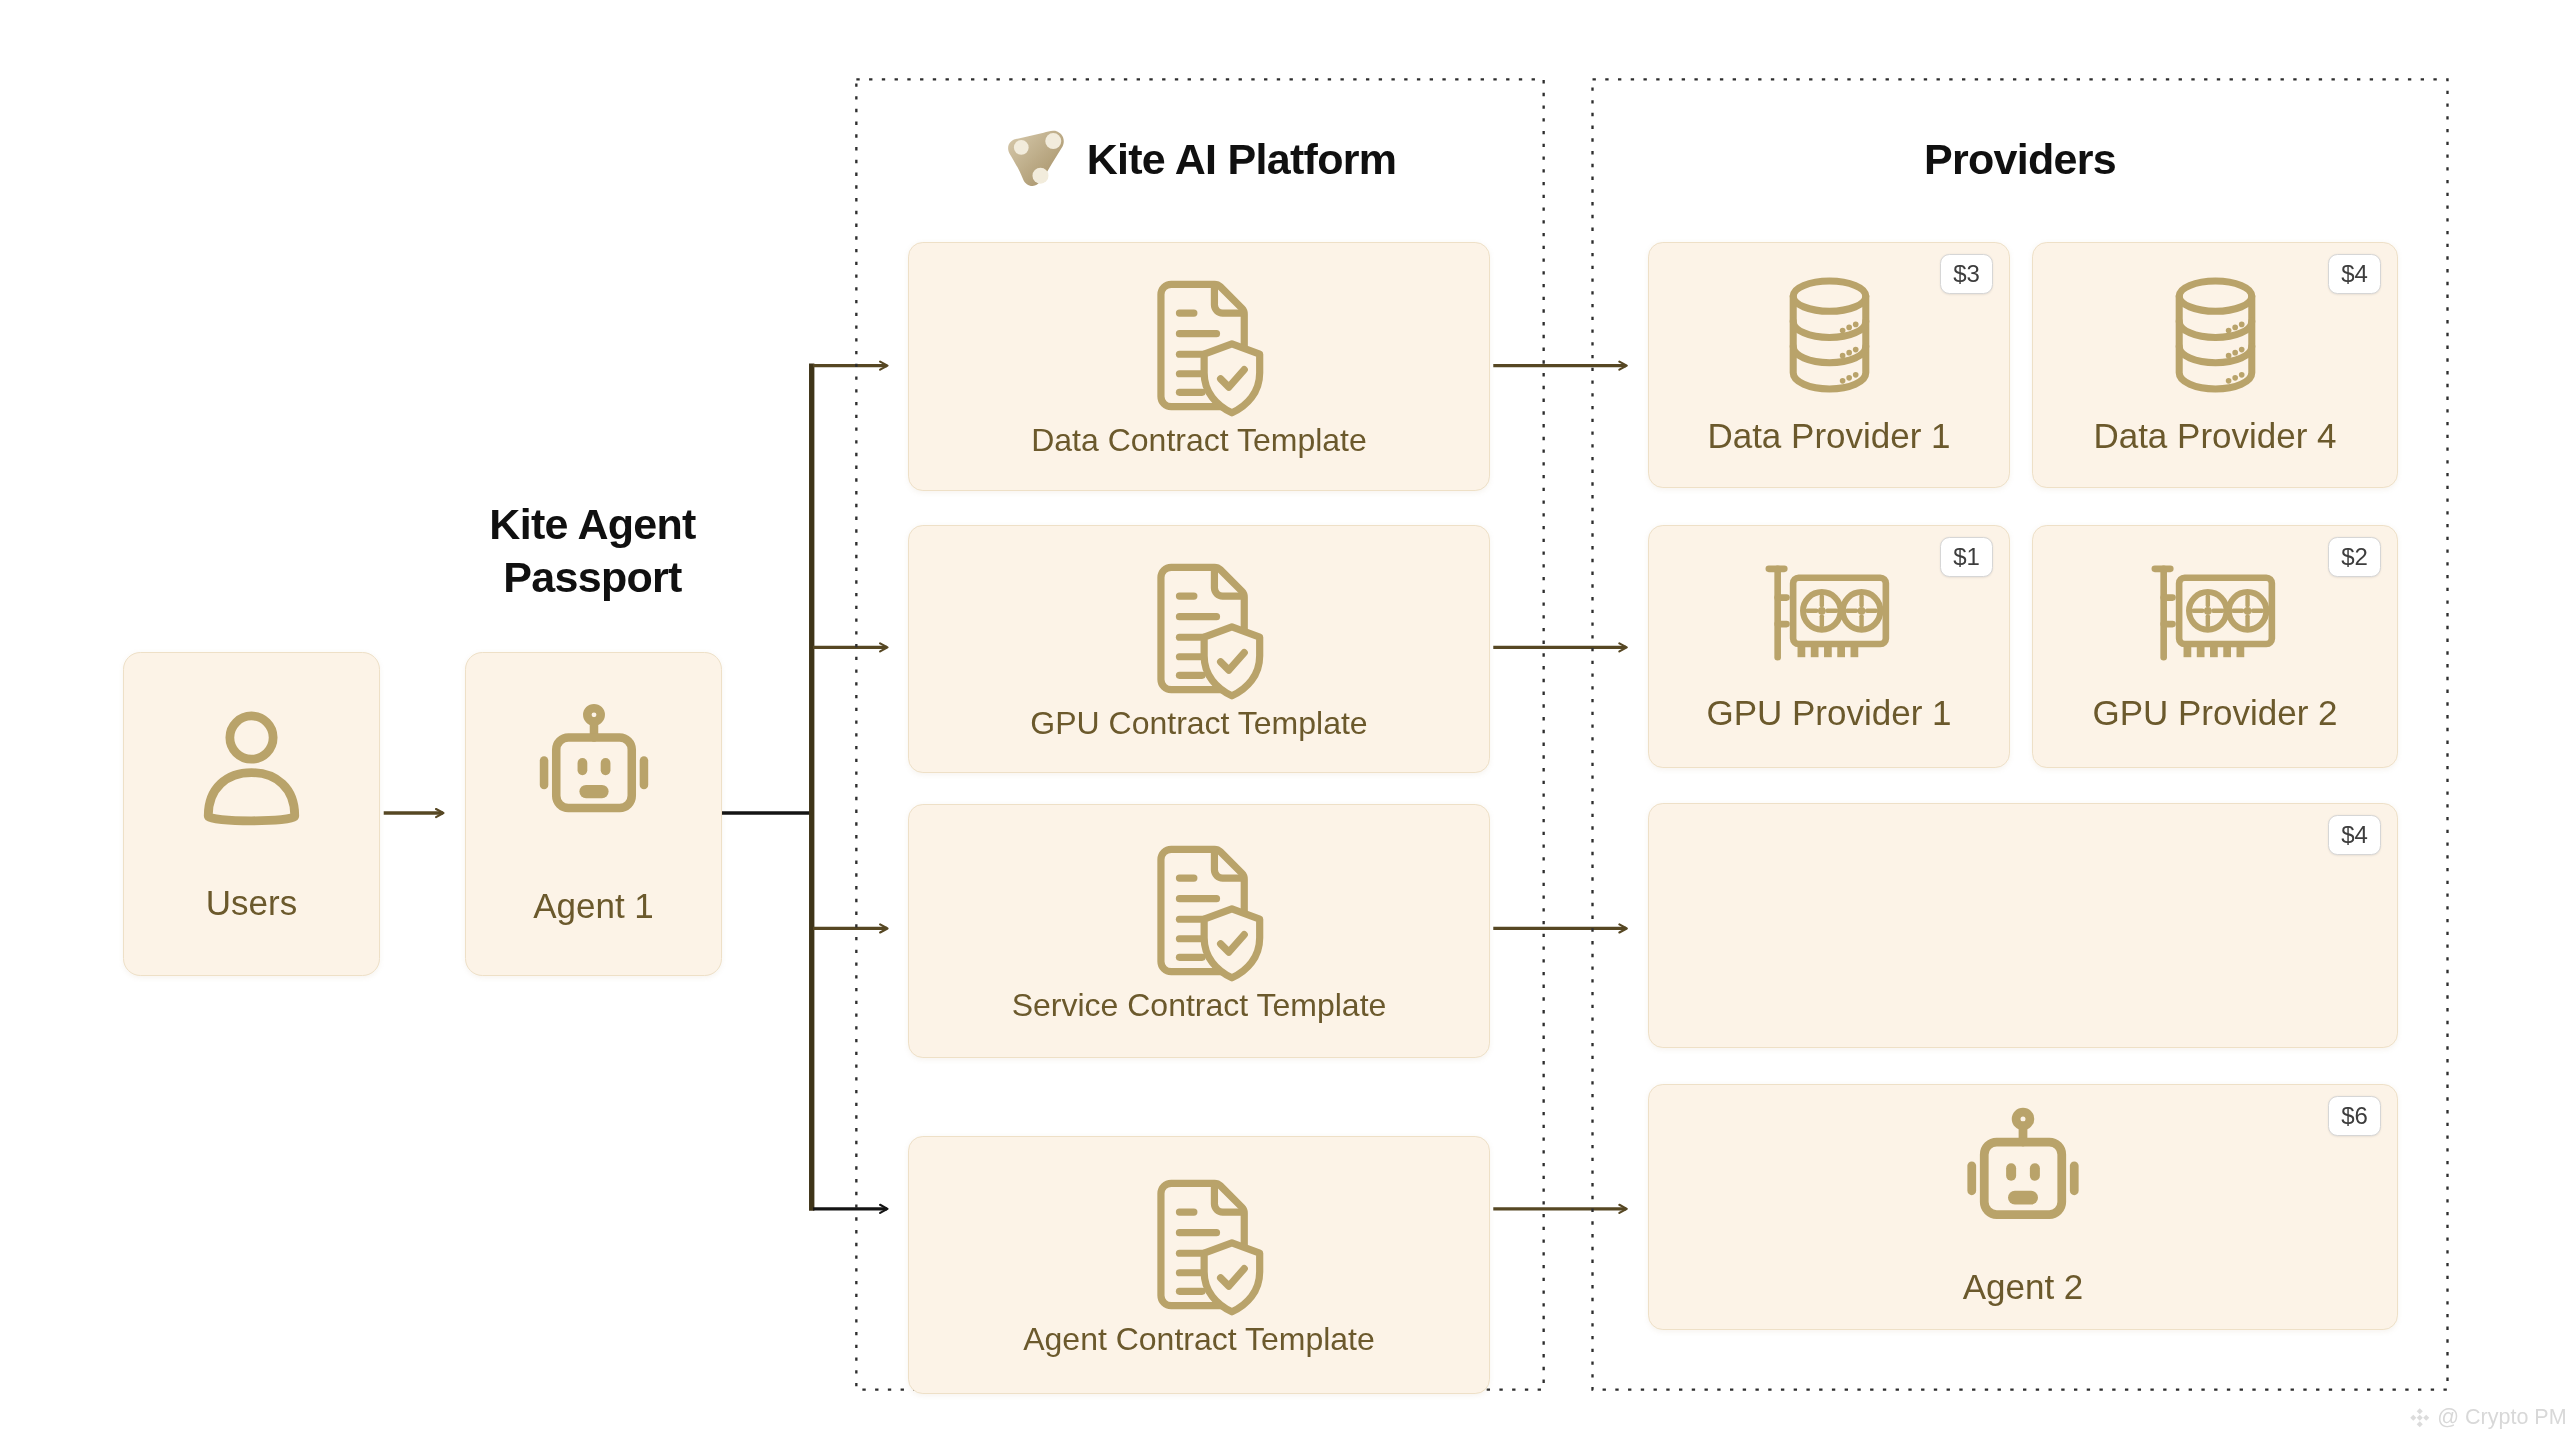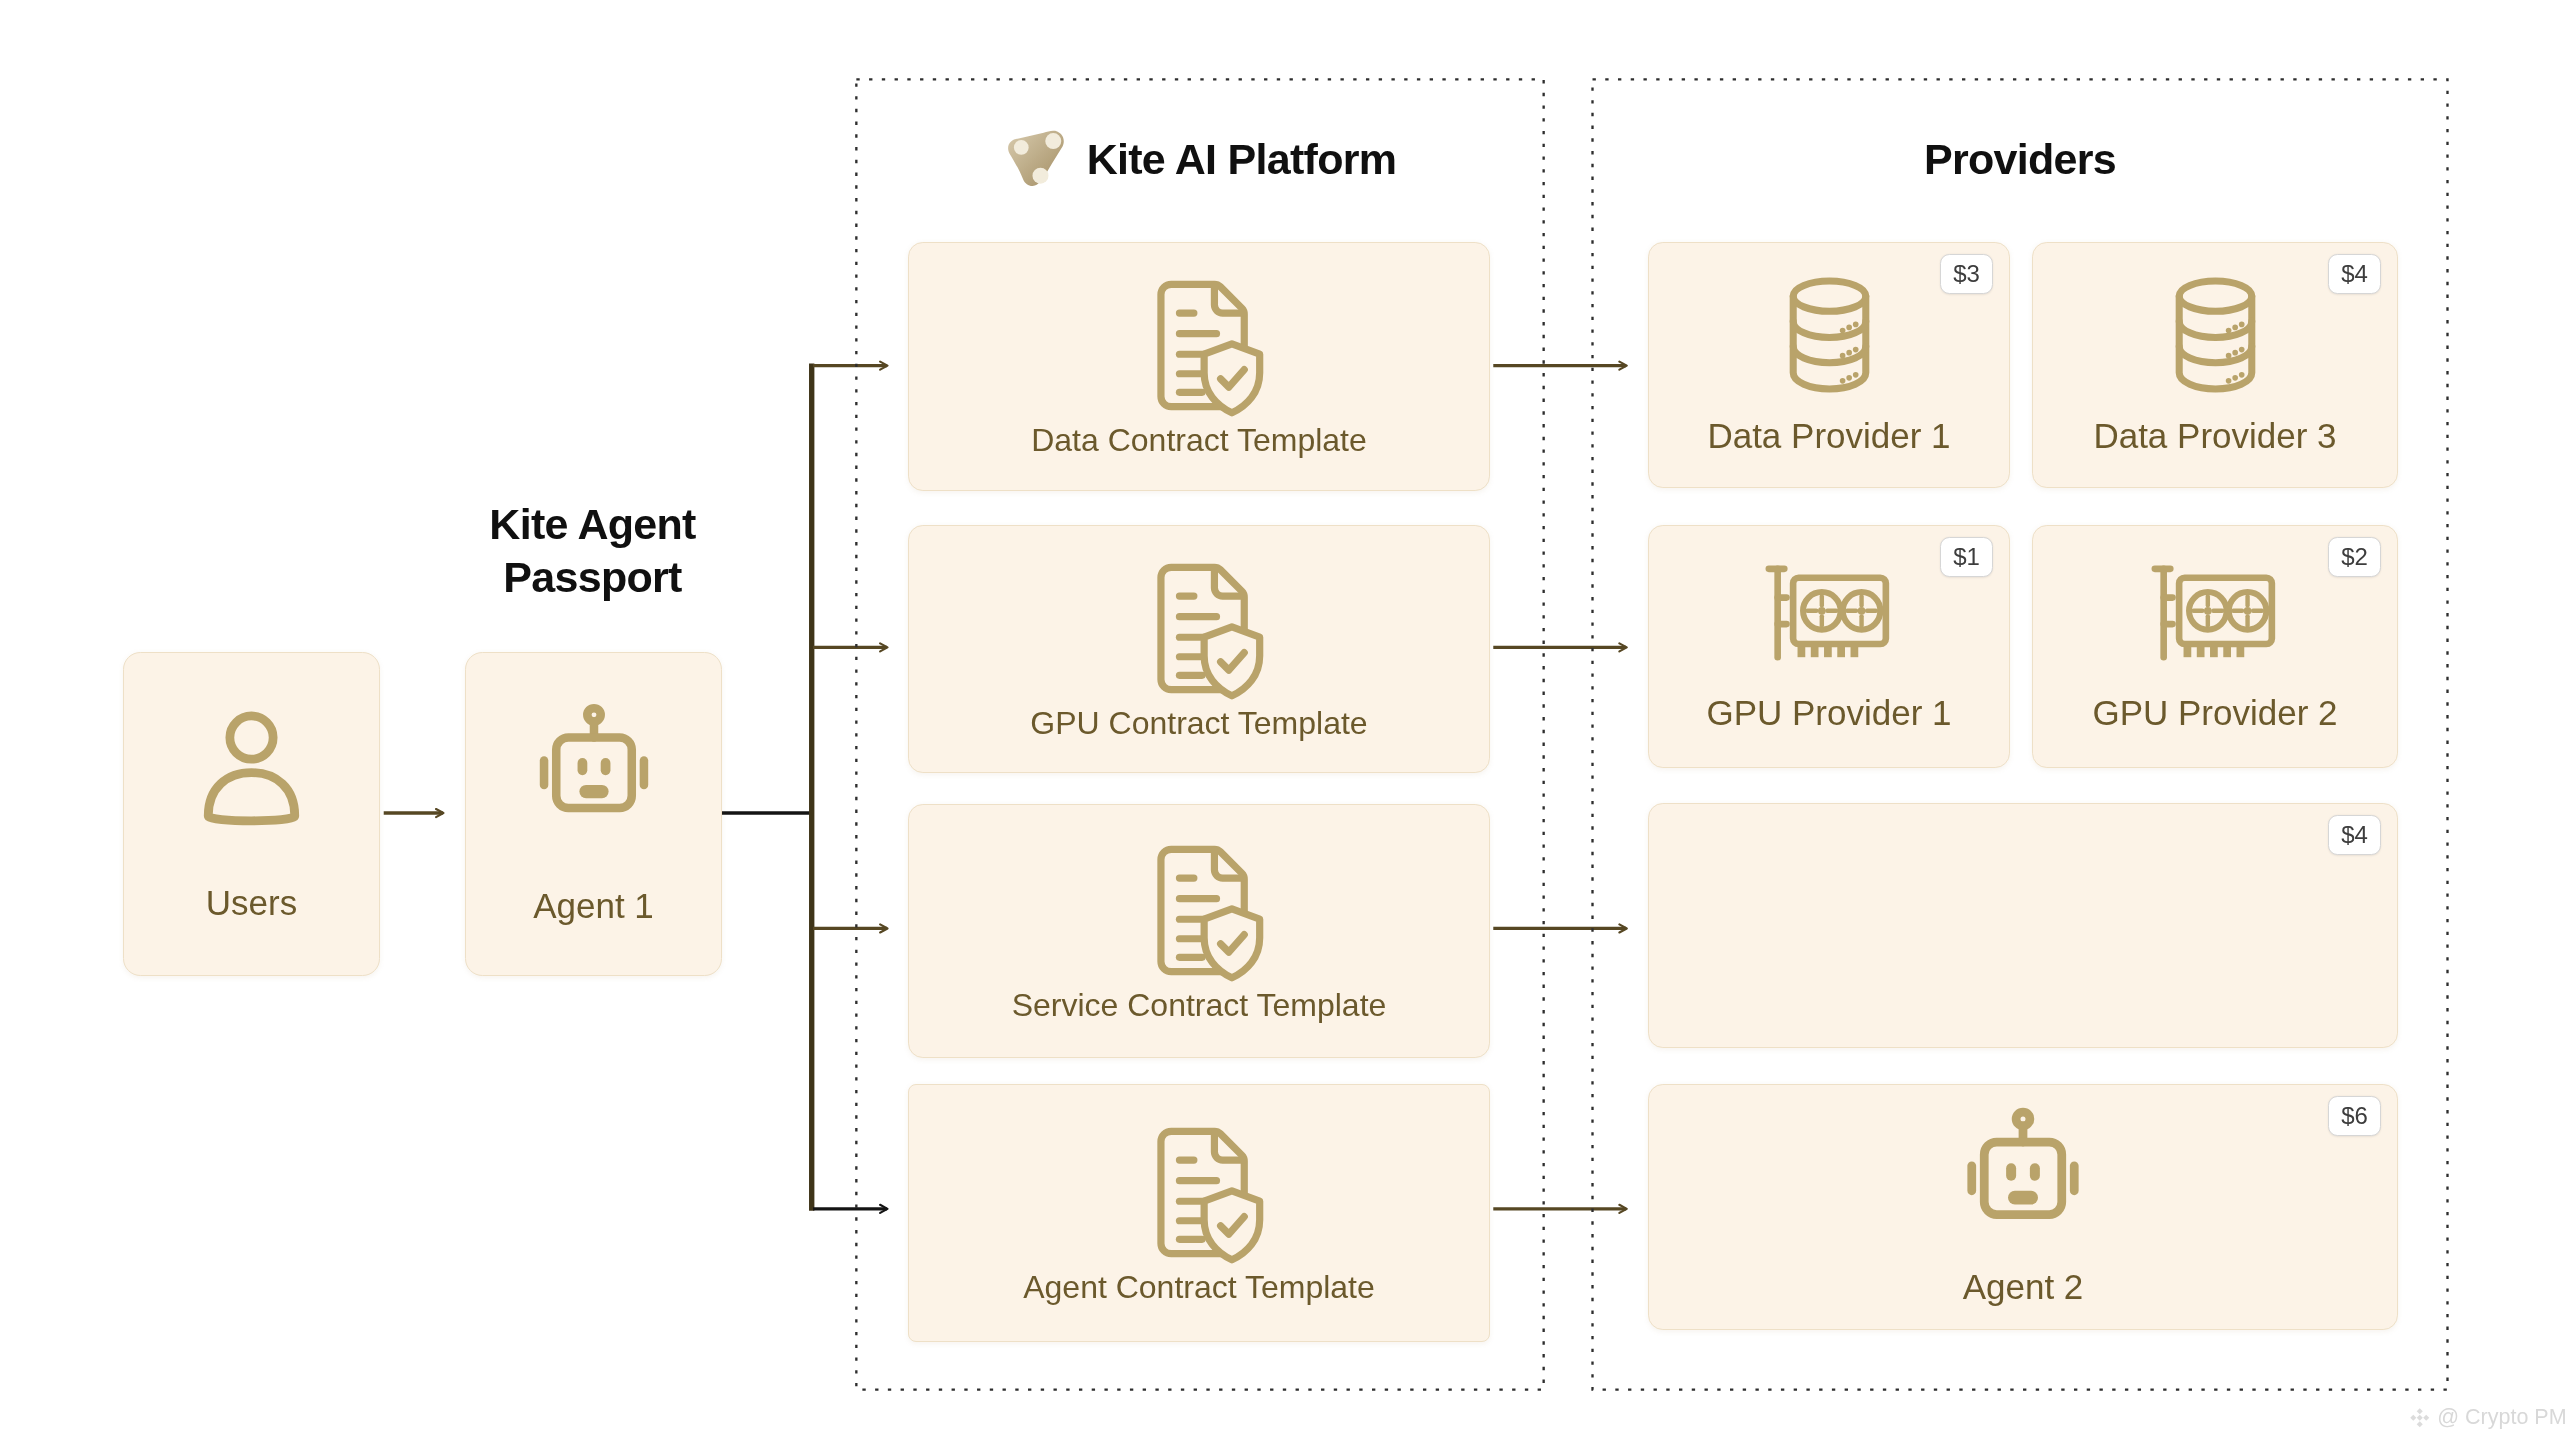--- a/index.html
+++ b/index.html
@@ -172,21 +172,21 @@
           <line x1="46" y1="78" x2="82" y2="78"></line>
           <line x1="46" y1="97" x2="76" y2="97"></line>
           <line x1="46" y1="115" x2="68" y2="115"></line>
         </g>
         <path d="M97 68 l27 10 v18 c0 19 -12 32 -27 39 c-15 -7 -27 -20 -27 -39 v-18 z" fill="#fcf3e7" stroke="#b9a36a" stroke-width="7" stroke-linejoin="round"></path>
         <path d="M86 102 l8 8 l15 -17" fill="none" stroke="#b9a36a" stroke-width="7" stroke-linecap="round" stroke-linejoin="round"></path>
       </svg>
       <div class="tpl-label">Service Contract Template</div>
     </div>
 
-    <div class="card tpl-card" style="left:53px;top:1006px;width:580px;height:256px;border-radius:8px;">
+    <div class="card tpl-card" style="left:53px;top:1058px;width:580px;height:256px;">
       <svg width="134" height="144" viewBox="0 0 130 140">
         <g fill="none" stroke="#b9a36a" stroke-width="7" stroke-linecap="round" stroke-linejoin="round">
           <path d="M38 10 h42 a8 8 0 0 1 5.7 2.3 l21 21 a8 8 0 0 1 2.3 5.7 v80 a10 10 0 0 1 -10 10 h-61 a10 10 0 0 1 -10 -10 v-99 a10 10 0 0 1 10 -10 z"></path>
           <path d="M80 11 v19 a8 8 0 0 0 8 8 h20"></path>
           <line x1="46" y1="38" x2="60" y2="38"></line>
           <line x1="46" y1="58" x2="82" y2="58"></line>
           <line x1="46" y1="78" x2="82" y2="78"></line>
           <line x1="46" y1="97" x2="76" y2="97"></line>
           <line x1="46" y1="115" x2="68" y2="115"></line>
         </g>
@@ -244,21 +244,21 @@
             <circle cx="69.5" cy="53" r="2.8"></circle>
             <circle cx="76" cy="50" r="2.8"></circle>
           <circle cx="63" cy="81" r="2.8"></circle>
             <circle cx="69.5" cy="78" r="2.8"></circle>
             <circle cx="76" cy="75" r="2.8"></circle>
           <circle cx="63" cy="106" r="2.8"></circle>
             <circle cx="69.5" cy="103" r="2.8"></circle>
             <circle cx="76" cy="100" r="2.8"></circle>
         </g>
       </svg>
-      <div class="prov-label">Data Provider 3</div>
+      <div class="prov-label">Data Provider 4</div>
     </div>
 
     <div class="card prov-card" style="left:57px;top:447px;width:360px;height:241px;">
       <div class="price-badge">$1</div>
       <svg width="138" height="116" viewBox="0 0 125 105">
         <g fill="none" stroke="#b9a36a" stroke-width="6" stroke-linecap="round" stroke-linejoin="round">
           <line x1="16" y1="8" x2="16" y2="88"></line>
           <line x1="8" y1="8" x2="22" y2="8"></line>
           <line x1="16" y1="34" x2="24" y2="34"></line>
           <line x1="16" y1="58" x2="24" y2="58"></line>

